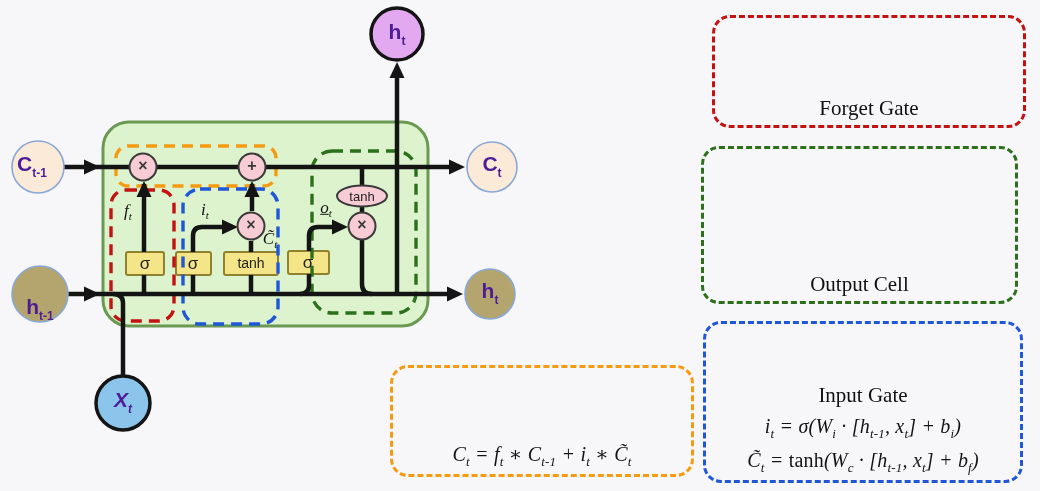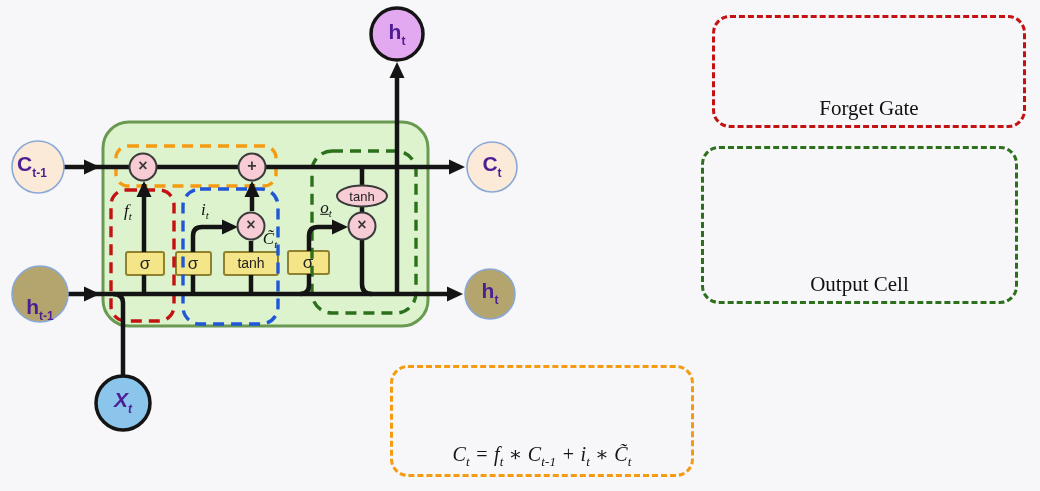--- a/index.html
+++ b/index.html
@@ -137,18 +137,23 @@
   <div class="dlabel wire-label" style="left:326px; top:209px;text-decoration:underline;">o<sub>t</sub></div>
 
   <div class="eq-box forget">
     <div class="eq-title">Forget Gate</div>
   </div>
 
   <div class="eq-box output">
     <div class="eq-title">Output Cell</div>
   </div>
 
+  <div class="eq-box input">
+    <div class="eq-title">Input Gate</div>
+    <div class="eq-line">i<sub>t</sub> = σ(W<sub>i</sub> · [h<sub>t-1</sub>, x<sub>t</sub>] + b<sub>i</sub>)</div>
+    <div class="eq-line">C̃<sub>t</sub> = <span class="up">tanh</span>(W<sub>c</sub> · [h<sub>t-1</sub>, x<sub>t</sub>] + b<sub>f</sub>)</div>
+  </div>
 
   <div class="eq-box cell">
     <div class="eq-line">C<sub>t</sub> = f<sub>t</sub> ∗ C<sub>t-1</sub> + i<sub>t</sub> ∗ C̃<sub>t</sub></div>
   </div>
 
 </div>
 
 </body></html>

